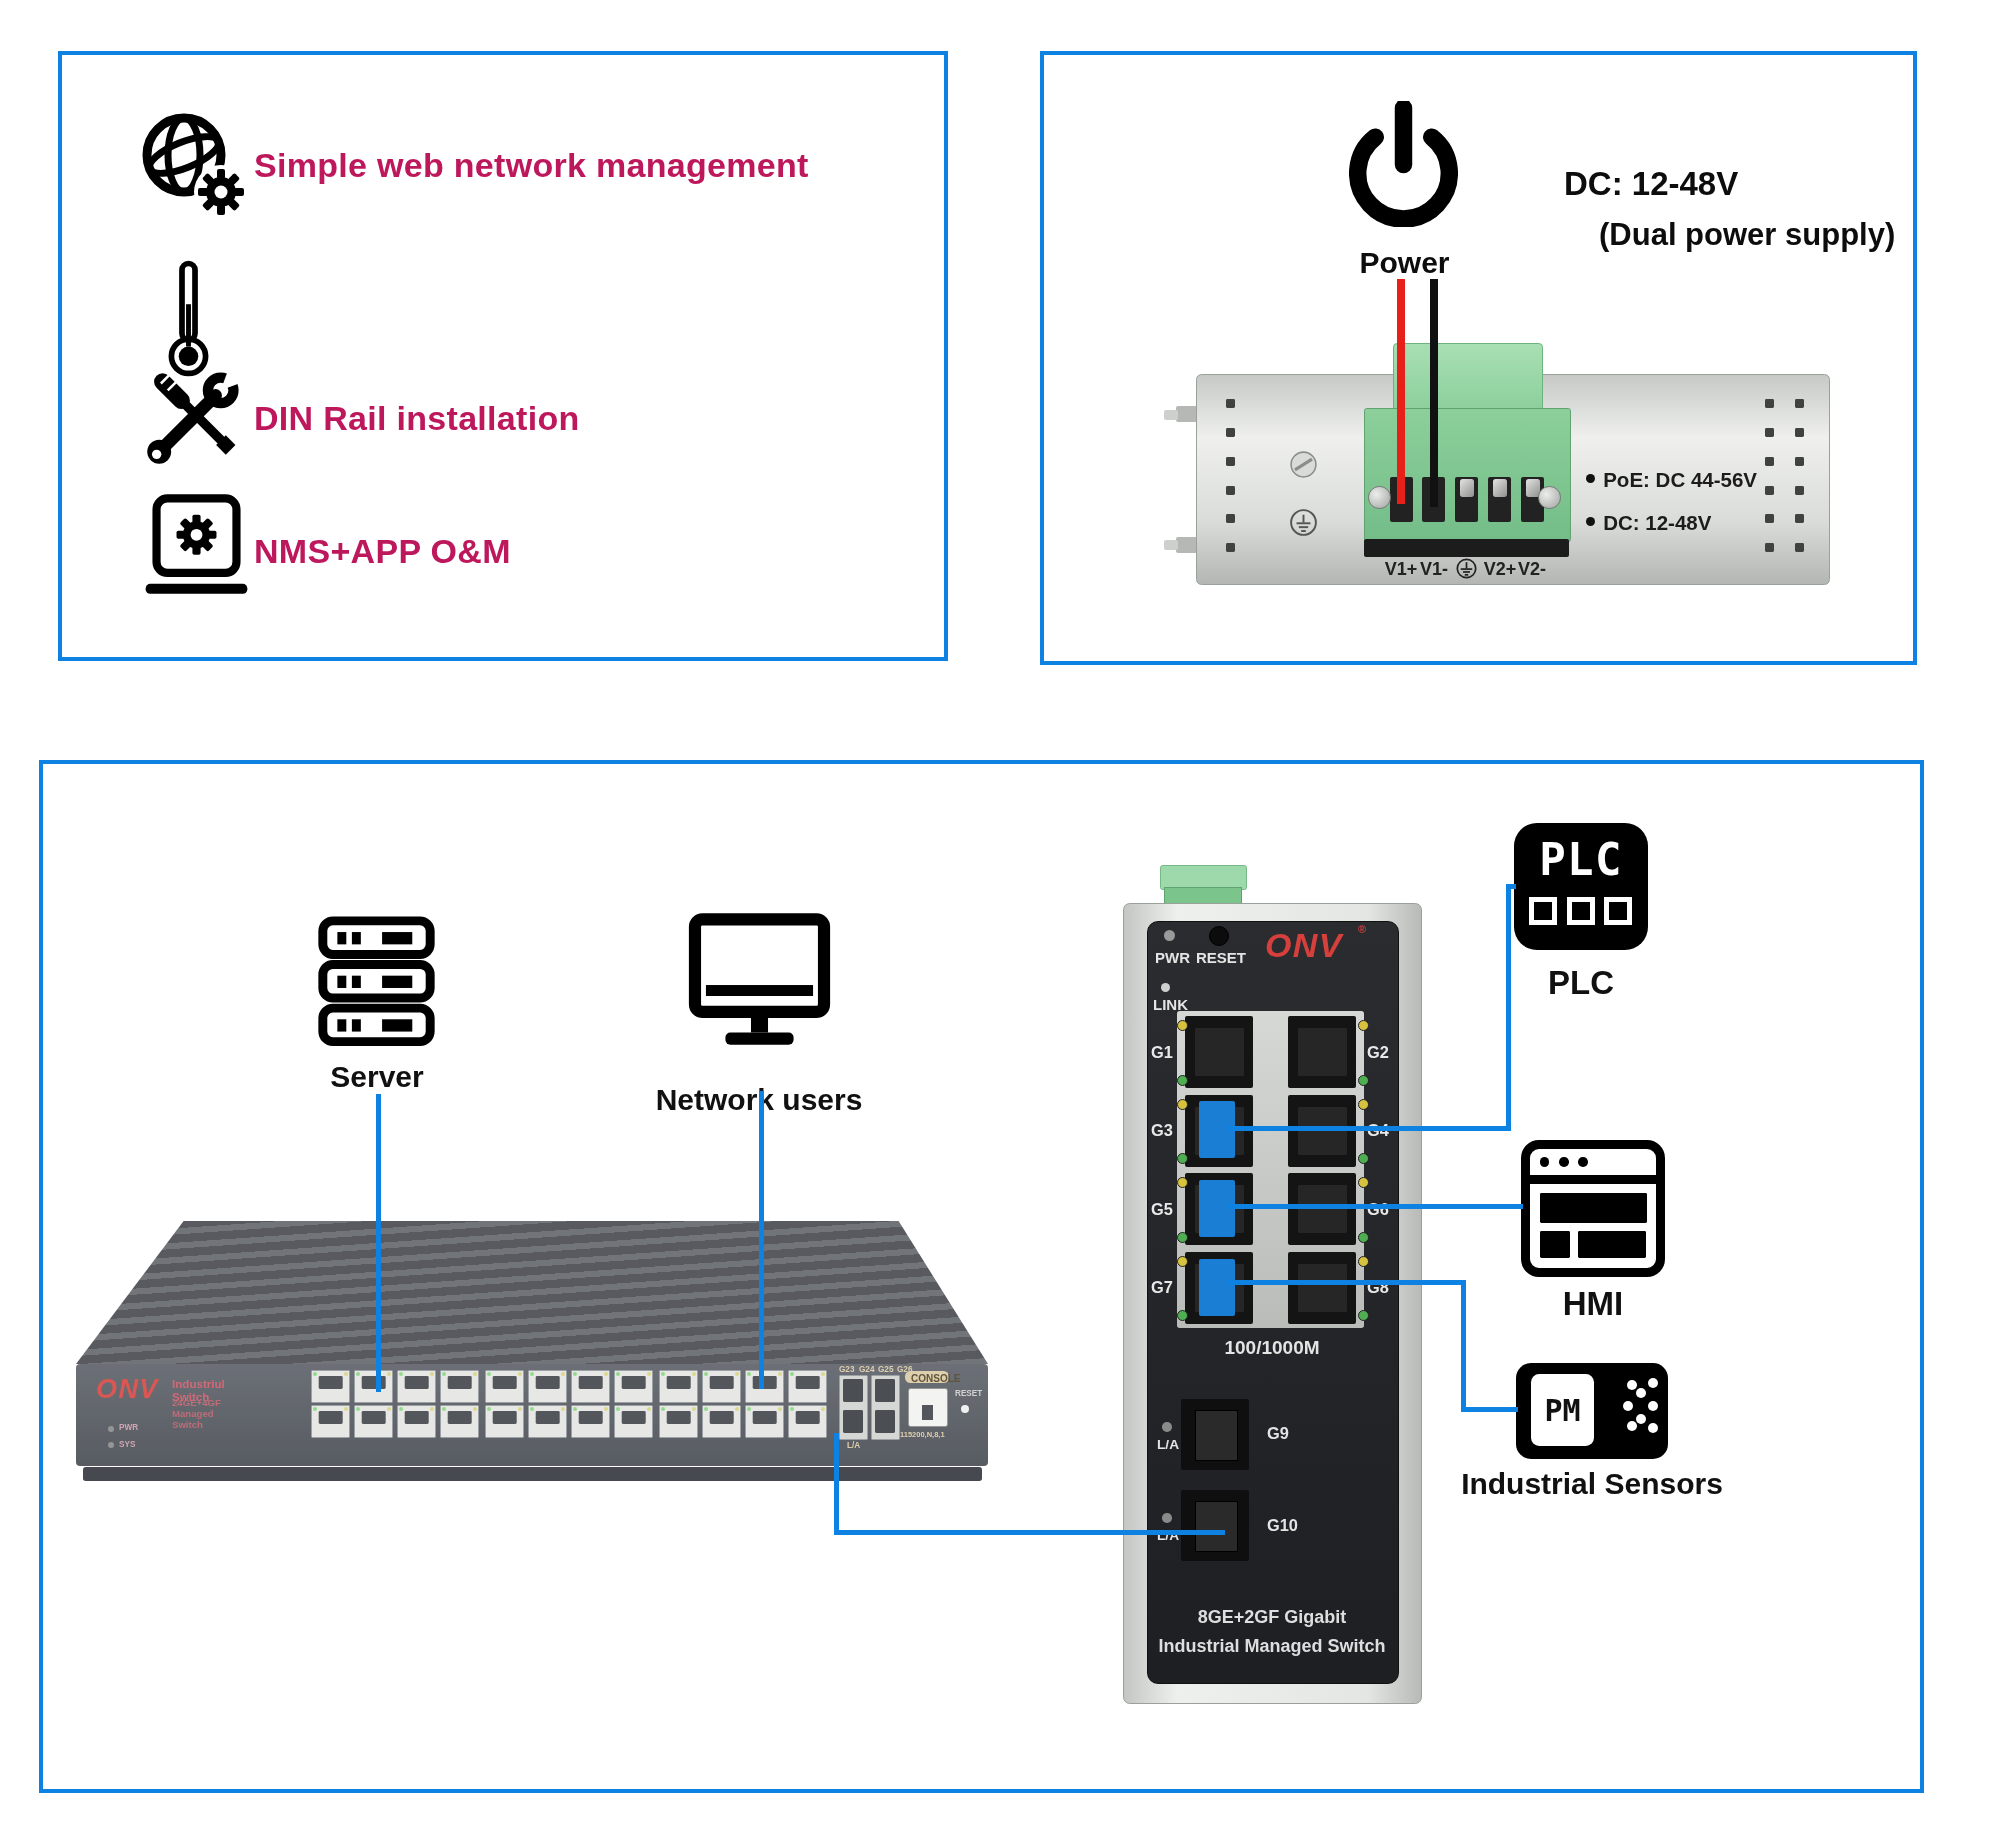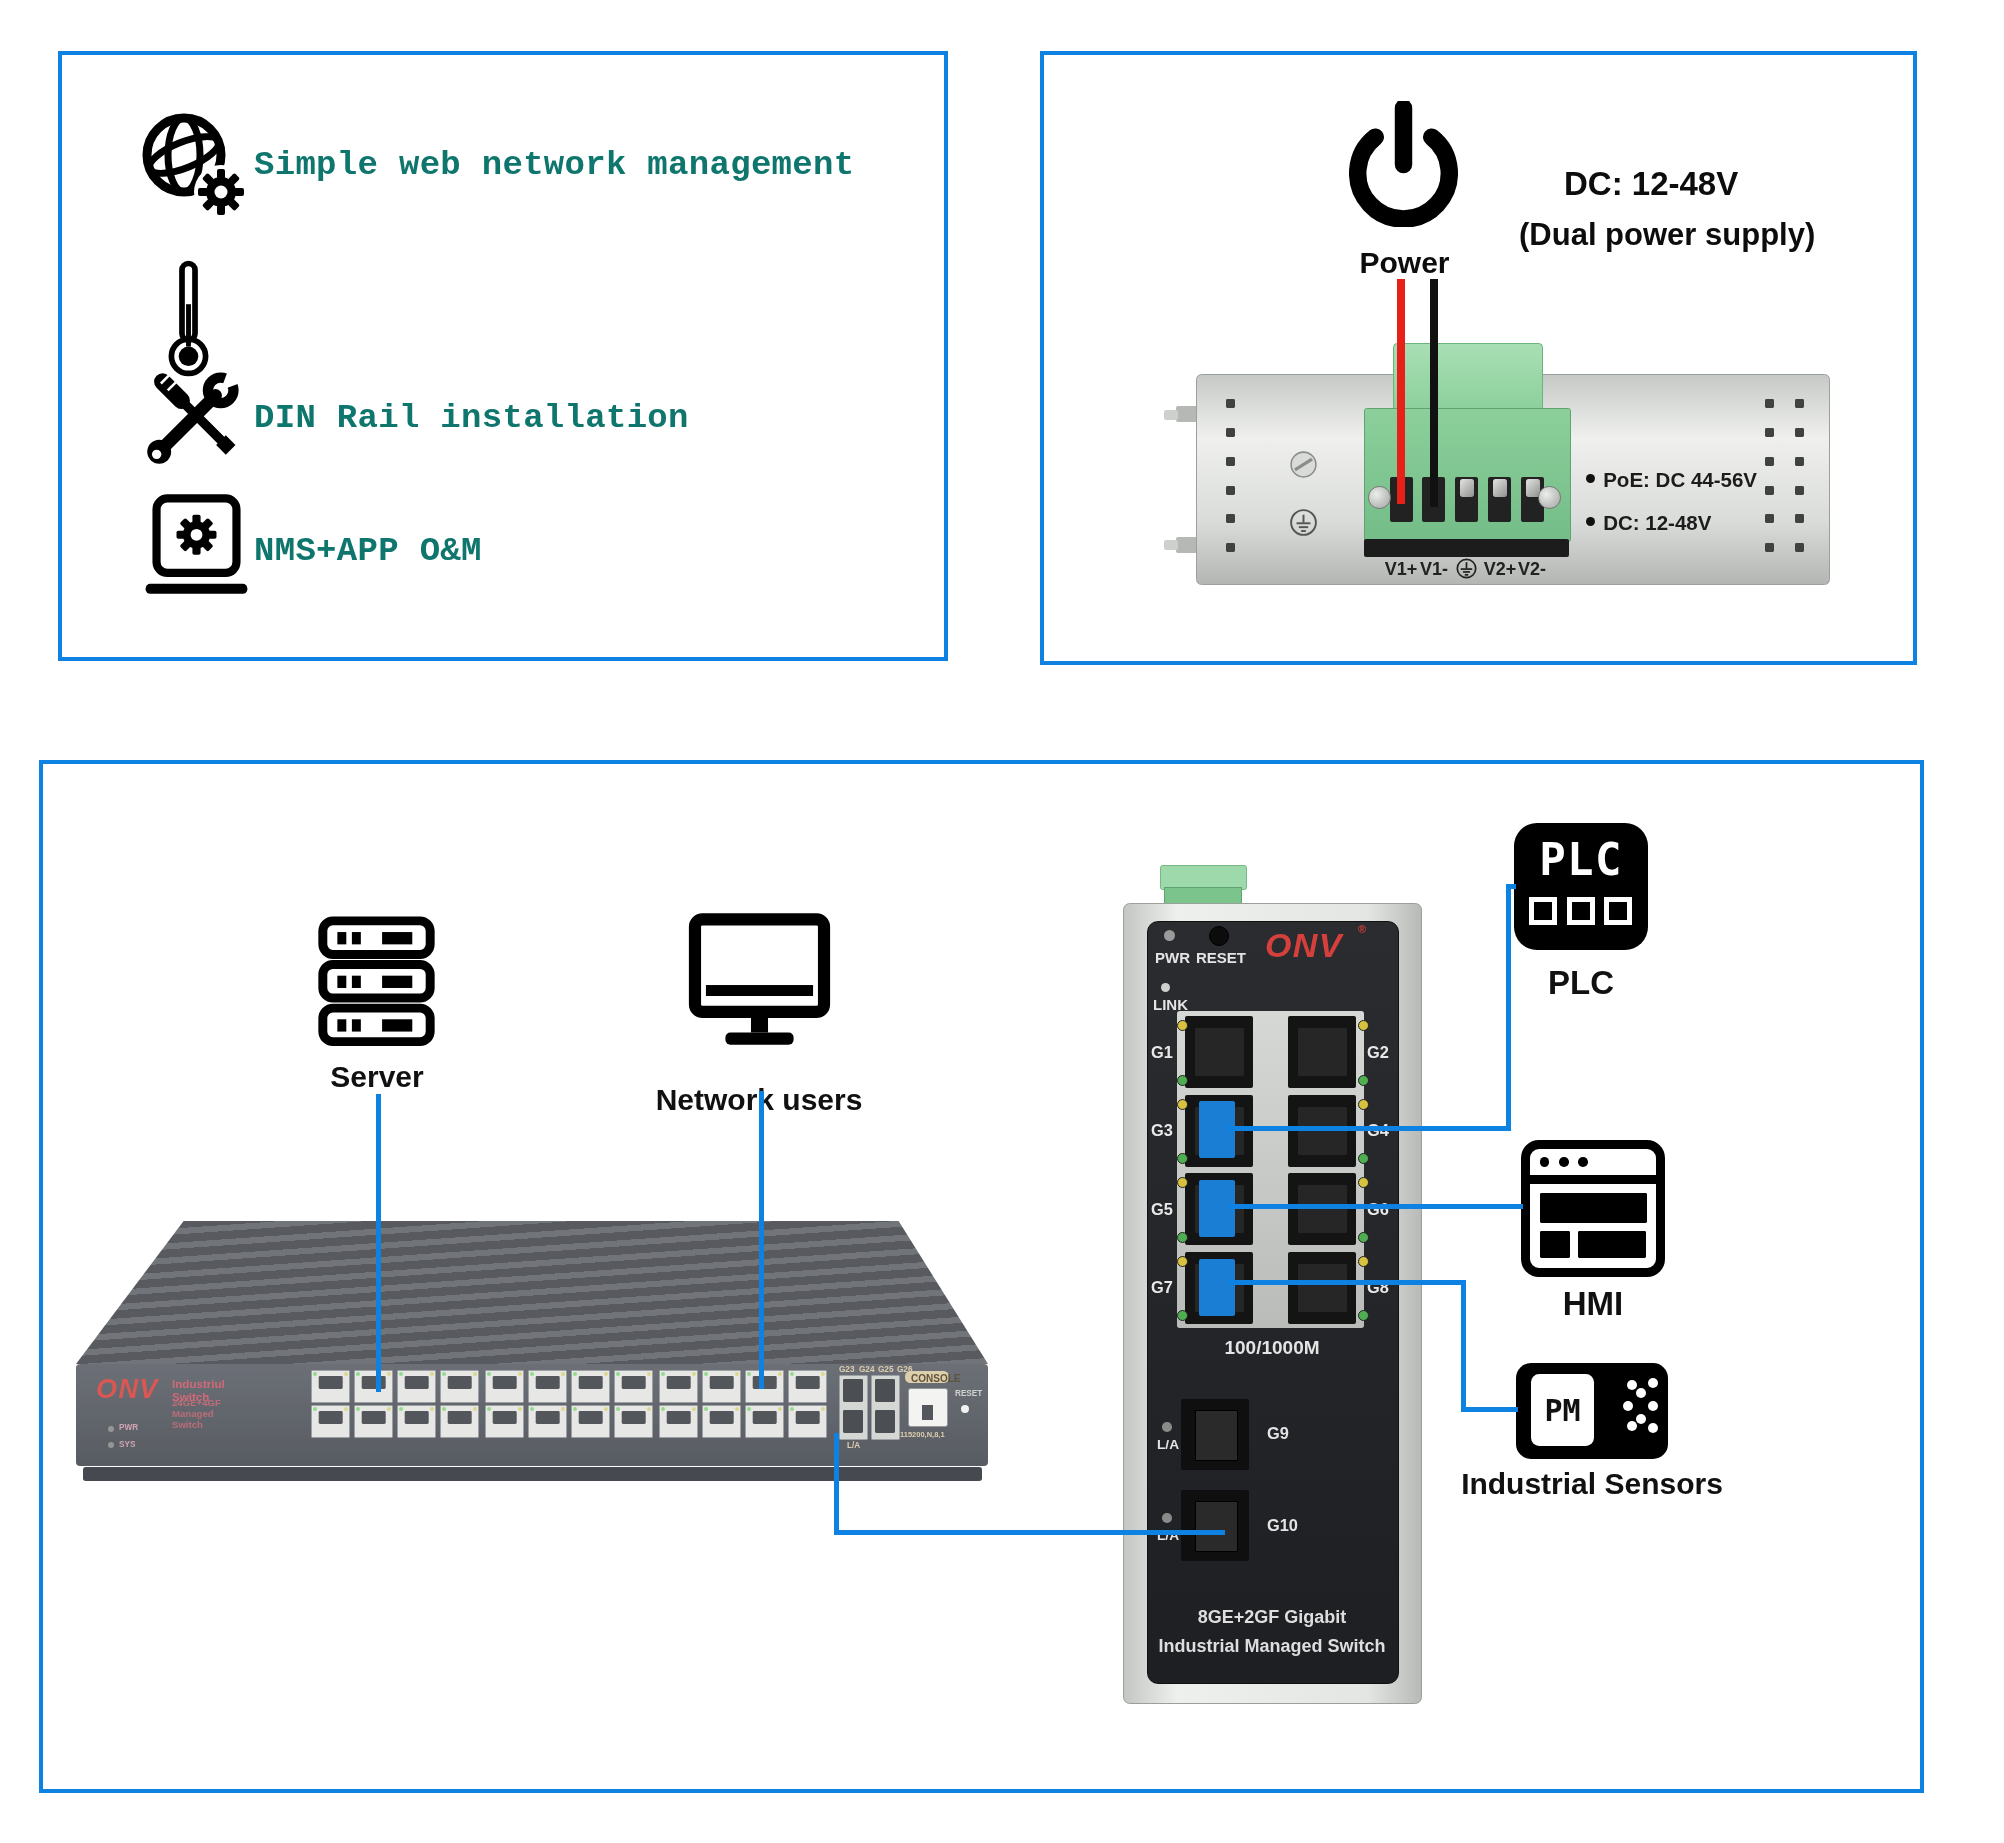--- a/index.html
+++ b/index.html
@@ -4,21 +4,21 @@
 <style>
   :root{
     --blue:#0e82e2;
     --ink:#0d0d0d;
   }
   html,body{margin:0;padding:0;background:#fff;}
   #page{position:relative;width:2005px;height:1844px;background:#fff;overflow:hidden;
         font-family:"Liberation Sans",sans-serif;color:var(--ink);}
   .abs{position:absolute;}
   .box{position:absolute;border:4.1px solid var(--blue);background:#fff;}
-  .feat-label{position:absolute;height:41px;line-height:41px;font-size:34px;font-weight:bold;color:#0f766e;letter-spacing:0.3px;white-space:nowrap;font-family:Liberation Mono, monospace;}
+  .feat-label{position:absolute;height:41px;line-height:41px;font-size:34px;font-weight:bold;color:#be185d;letter-spacing:0.3px;white-space:nowrap;}
   .bigword{font-weight:bold;white-space:nowrap;}
   .bline{position:absolute;background:var(--blue);z-index:50;}
   .iconlabel{position:absolute;font-size:31px;font-weight:bold;color:#111;text-align:center;white-space:nowrap;transform:translateX(-50%);}
   
   .enclosure{position:absolute;left:1196px;top:374px;width:632px;height:209px;border-radius:5.5px;
      background:linear-gradient(180deg,#c6c9c6,#eff0ee 30%,#dadcd9 70%,#b3b6b2);
      border:1.4px solid #9aa09a;z-index:2;}
   .pin{position:absolute;background:#b5b8b4;border-radius:2px;z-index:1;}
   .pintip{position:absolute;background:#cdd0cc;border-radius:2px;z-index:1;}
   .vent{position:absolute;width:9px;height:9px;background:#3f423f;border-radius:1.4px;}
@@ -151,21 +151,21 @@
 
   <div class="box" style="left:1040px;top:51px;width:869px;height:606px;"></div>
 
   <svg class="abs" style="left:1349px;top:101px;z-index:6;" width="109" height="126" viewBox="0 0 100 115">
     <path d="M 24.1 32.9 A 42 42 0 1 0 75.9 32.9" fill="none" stroke="#000" stroke-width="16" stroke-linecap="round"></path>
     <line x1="50" y1="6" x2="50" y2="58" stroke="#000" stroke-width="16" stroke-linecap="round"></line>
   </svg>
   <div class="abs" style="left:1333px;top:246px;width:143px;text-align:center;font-size:30px;font-weight:bold;z-index:6;">Power</div>
 
   <div class="abs bigword" style="left:1564px;top:165px;font-size:33px;z-index:6;">DC: 12-48V</div>
-  <div class="abs bigword" style="left:1519px;top:217px;font-size:31px;z-index:6;">(Dual power supply)</div>
+  <div class="abs bigword" style="left:1599px;top:217px;font-size:31px;z-index:6;">(Dual power supply)</div>
 
   <div class="wire" style="left:1397px;top:279px;width:7.5px;height:225px;background:#e8201a;"></div>
   <div class="wire" style="left:1430px;top:279px;width:7.5px;height:228px;background:#111;"></div>
 
   <div class="pin" style="left:1176px;top:406px;width:24.6px;height:16.4px;"></div>
   <div class="pintip" style="left:1164px;top:410px;width:13.7px;height:9.6px;"></div>
   <div class="pin" style="left:1176px;top:537px;width:24.6px;height:16.4px;"></div>
   <div class="pintip" style="left:1164px;top:540px;width:13.7px;height:9.6px;"></div>
 
   <div class="enclosure"></div>

